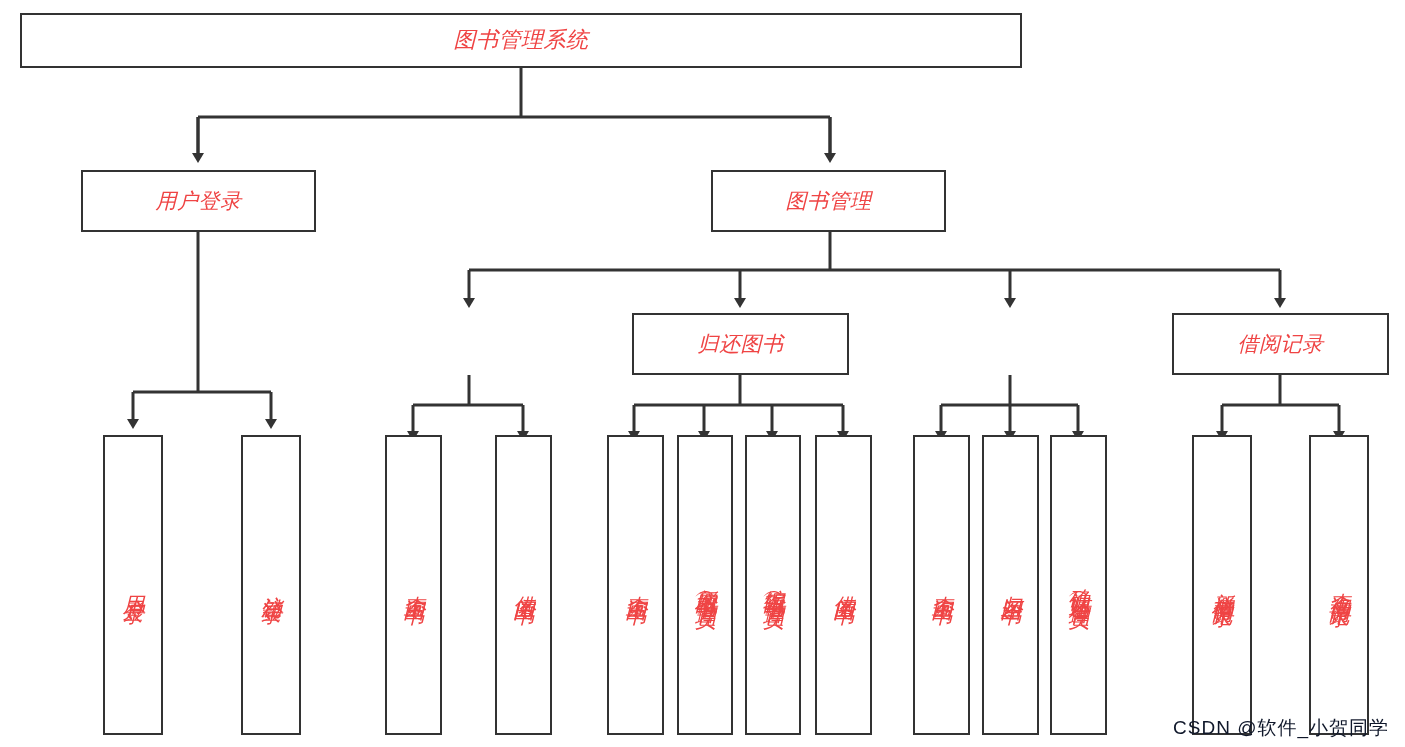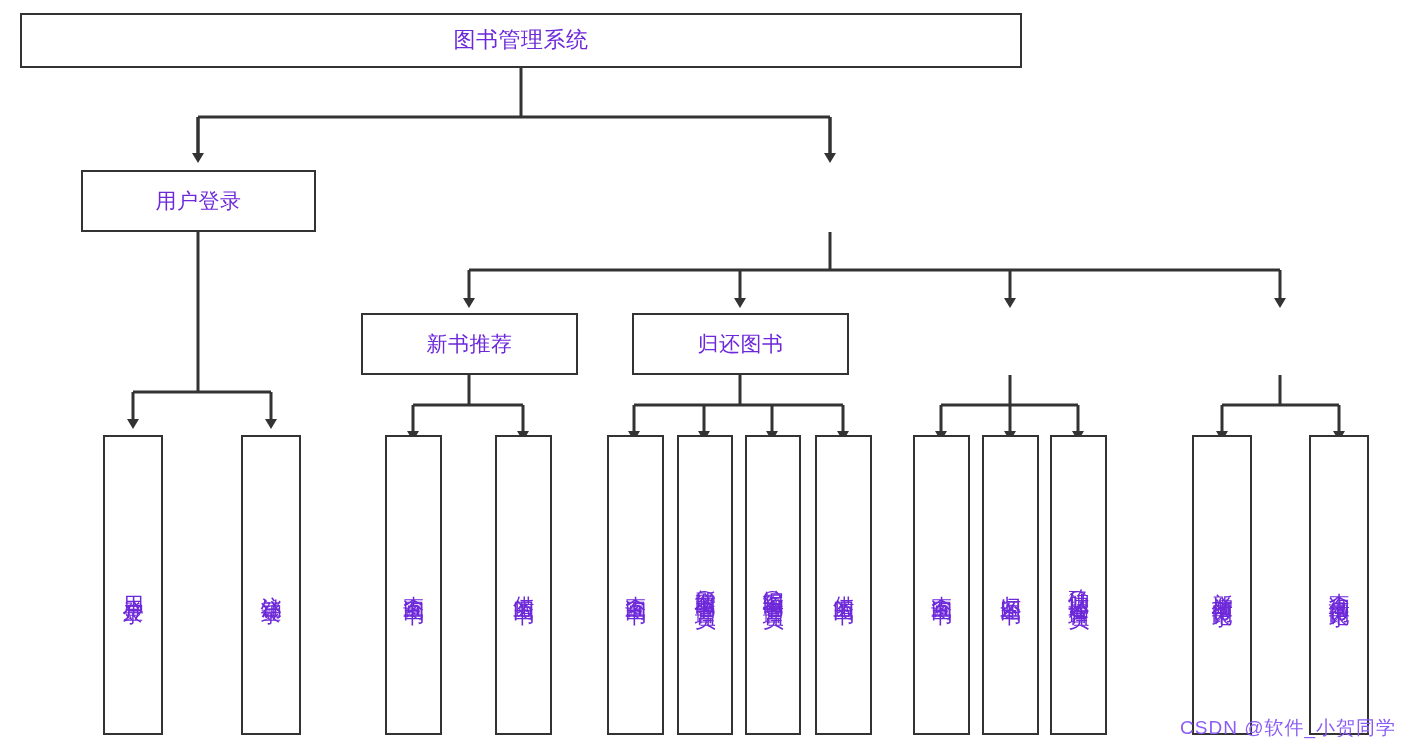--- a/index.html
+++ b/index.html
@@ -27,21 +27,22 @@
     pointer-events: none;
   }
   .node {
     position: absolute;
     box-sizing: border-box;
     border: 2px solid #333333;
     background: #ffffff;
     display: flex;
     align-items: center;
     justify-content: center;
-    color: #6d28d9;
+    color: #ef4444;
+    font-style: italic;
   }
   .node.horiz {
     font-size: 21px;
     letter-spacing: 0.5px;
     line-height: 1.2;
   }
   .node.root {
     font-size: 22px;
   }
   .node.vert {
@@ -53,24 +54,24 @@
     padding: 4px 0;
     white-space: nowrap;
   }
   .node.vert .vtxt {
     writing-mode: vertical-rl;
     text-orientation: upright;
     display: block;
   }
   .watermark {
     position: absolute;
-    right: 9px;
+    right: 16px;
     bottom: 6px;
     font-size: 19px;
-    color: #8b5cf6;
+    color: #0f172a;
     letter-spacing: 1px;
     white-space: nowrap;
     user-select: none;
   }
 </style>
 </head>
 <body>
 
 <div id="canvas">
 
@@ -153,30 +154,33 @@
   </svg>
 
   <div class="node horiz root" style="left:20px; top:13px; width:1002px; height:55px;">
     <span>图书管理系统</span>
   </div>
 
   <div class="node horiz" style="left:81px; top:170px; width:235px; height:62px;">
     <span>用户登录</span>
   </div>
 
-
-  <div class="node horiz" style="left:361px; top:313px; width:217px; height:62px;">
-    <span>新书推荐</span>
-  </div>
+  <div class="node horiz" style="left:711px; top:170px; width:235px; height:62px;">
+    <span>图书管理</span>
+  </div>
+
 
   <div class="node horiz" style="left:632px; top:313px; width:217px; height:62px;">
     <span>归还图书</span>
   </div>
 
 
+  <div class="node horiz" style="left:1172px; top:313px; width:217px; height:62px;">
+    <span>借阅记录</span>
+  </div>
 
   <div class="node vert" style="left:103px; top:435px; width:60px; height:300px;">
     <span class="vtxt">用户登录</span>
   </div>
 
   <div class="node vert" style="left:241px; top:435px; width:60px; height:300px;">
     <span class="vtxt">注销登录</span>
   </div>
 
   <div class="node vert" style="left:385px; top:435px; width:57px; height:300px;">

